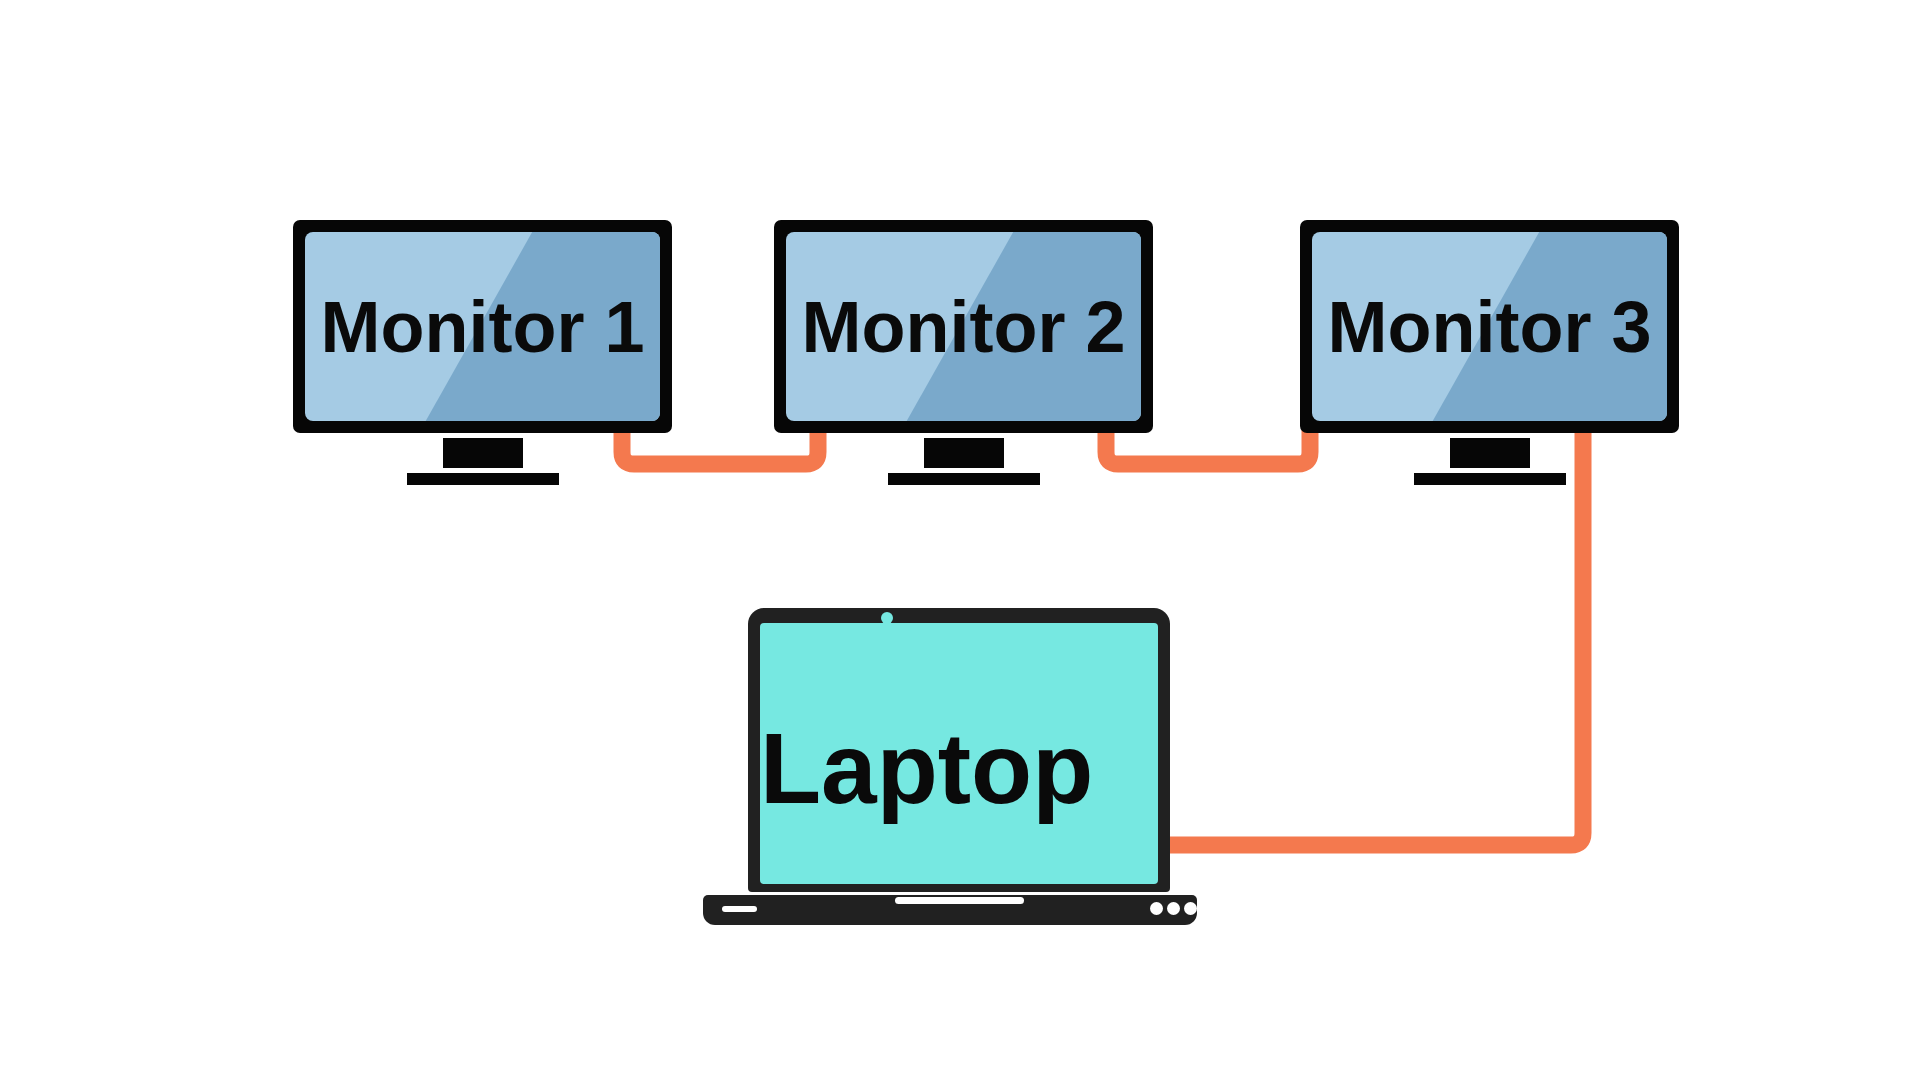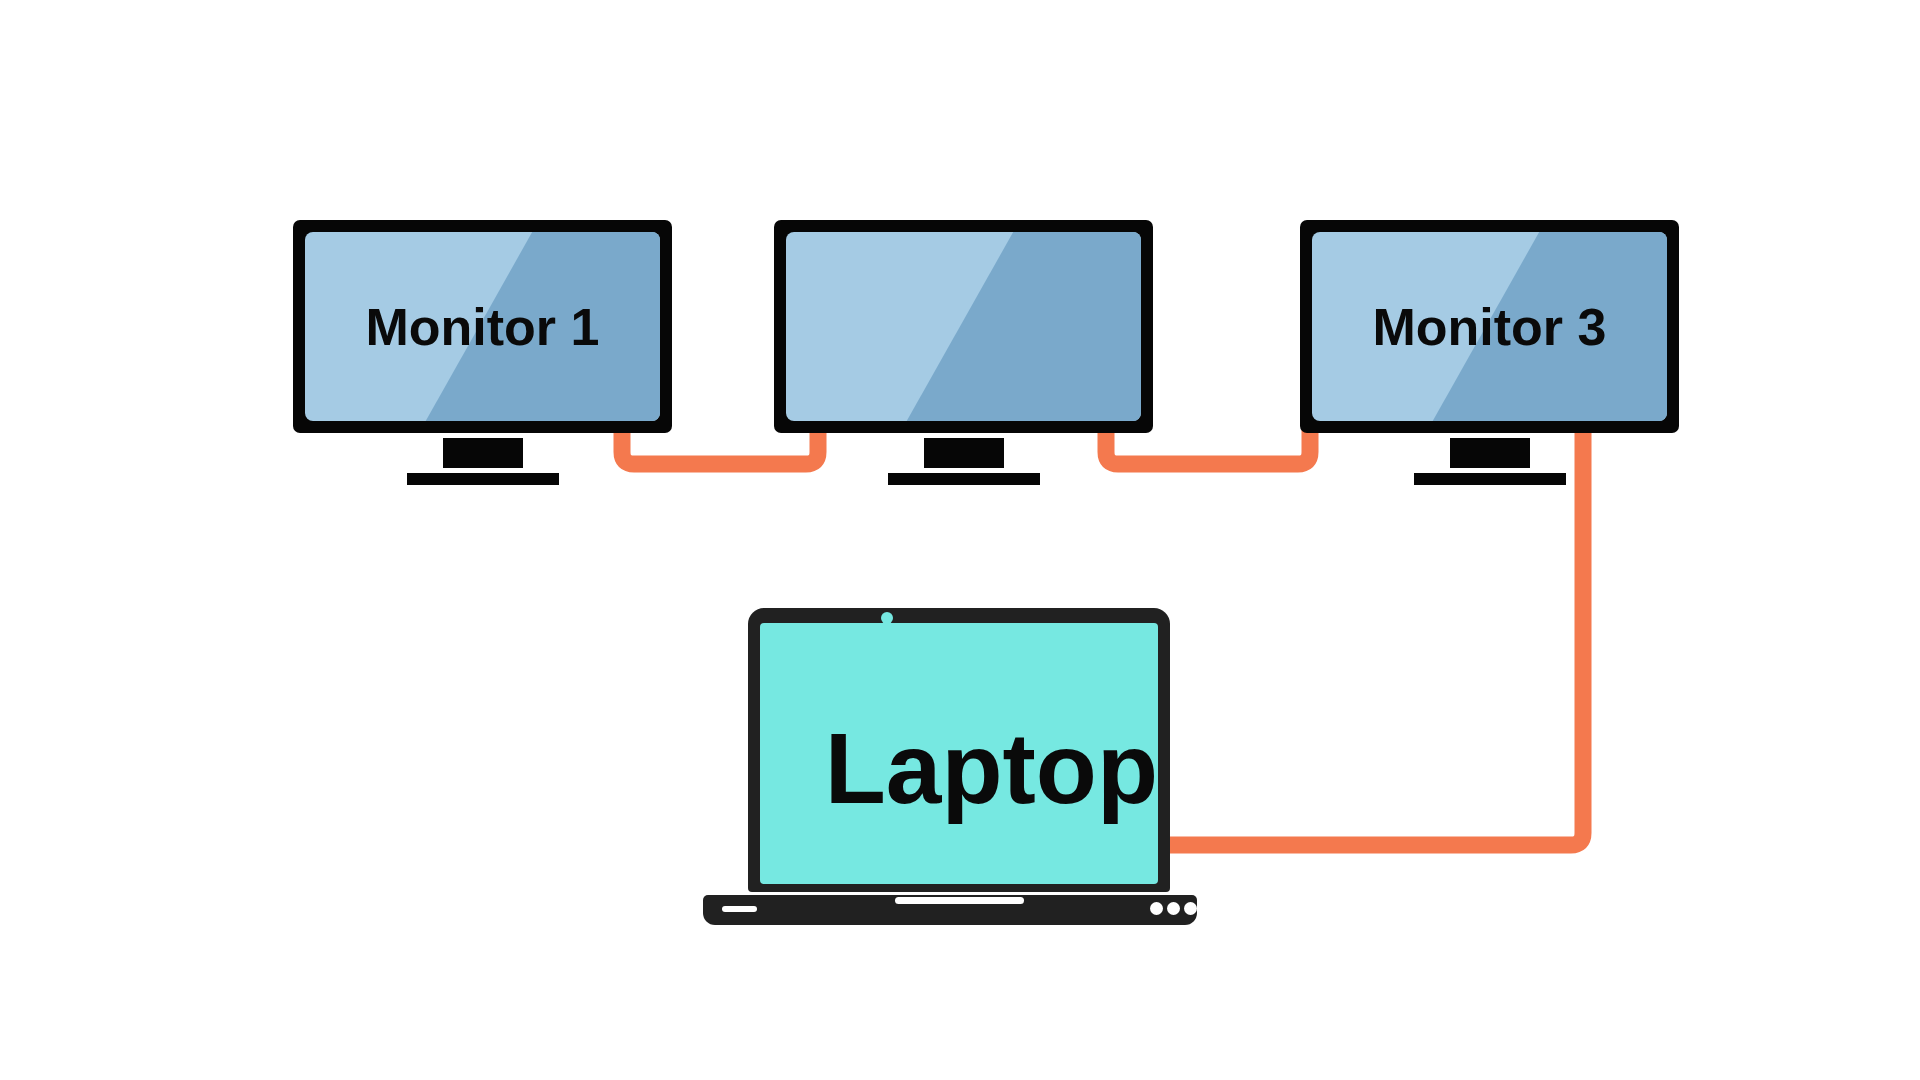--- a/index.html
+++ b/index.html
@@ -69,21 +69,21 @@
   .screen-glare {
     position: absolute;
     inset: 0;
     background: var(--screen-dark);
     clip-path: polygon(64% 0, 100% 0, 100% 100%, 34% 100%);
   }
   .monitor-label {
     position: relative;
     z-index: 1;
     font-weight: bold;
-    font-size: 52px;
+    font-size: 72px;
     line-height: 1;
     color: var(--label-black);
     white-space: nowrap;
   }
   .stand-neck {
     position: absolute;
     top: 218px;
     left: 50%;
     transform: translateX(-50%);
     width: 80px; height: 30px;
@@ -122,21 +122,21 @@
     z-index: 2;
   }
   .laptop-screen {
     position: absolute;
     left: 12px; top: 15px;
     width: 398px; height: 261px;
     background: var(--laptop-cyan);
     border-radius: 4px;
     display: flex;
     align-items: center;
-    justify-content: flex-end;
+    justify-content: flex-start;
     z-index: 1;
   }
   .laptop-label {
     position: relative;
     top: 14px;
     font-weight: bold;
     font-size: 100px;
     line-height: 1;
     color: var(--label-black);
     white-space: nowrap;
@@ -192,20 +192,21 @@
       </div>
     </div>
     <div class="stand-neck"></div>
     <div class="stand-base"></div>
   </div>
 
   <div class="monitor monitor-2">
     <div class="monitor-frame">
       <div class="monitor-screen">
         <div class="screen-glare"></div>
+        <span class="monitor-label">Monitor 2</span>
       </div>
     </div>
     <div class="stand-neck"></div>
     <div class="stand-base"></div>
   </div>
 
   <div class="monitor monitor-3">
     <div class="monitor-frame">
       <div class="monitor-screen">
         <div class="screen-glare"></div>

